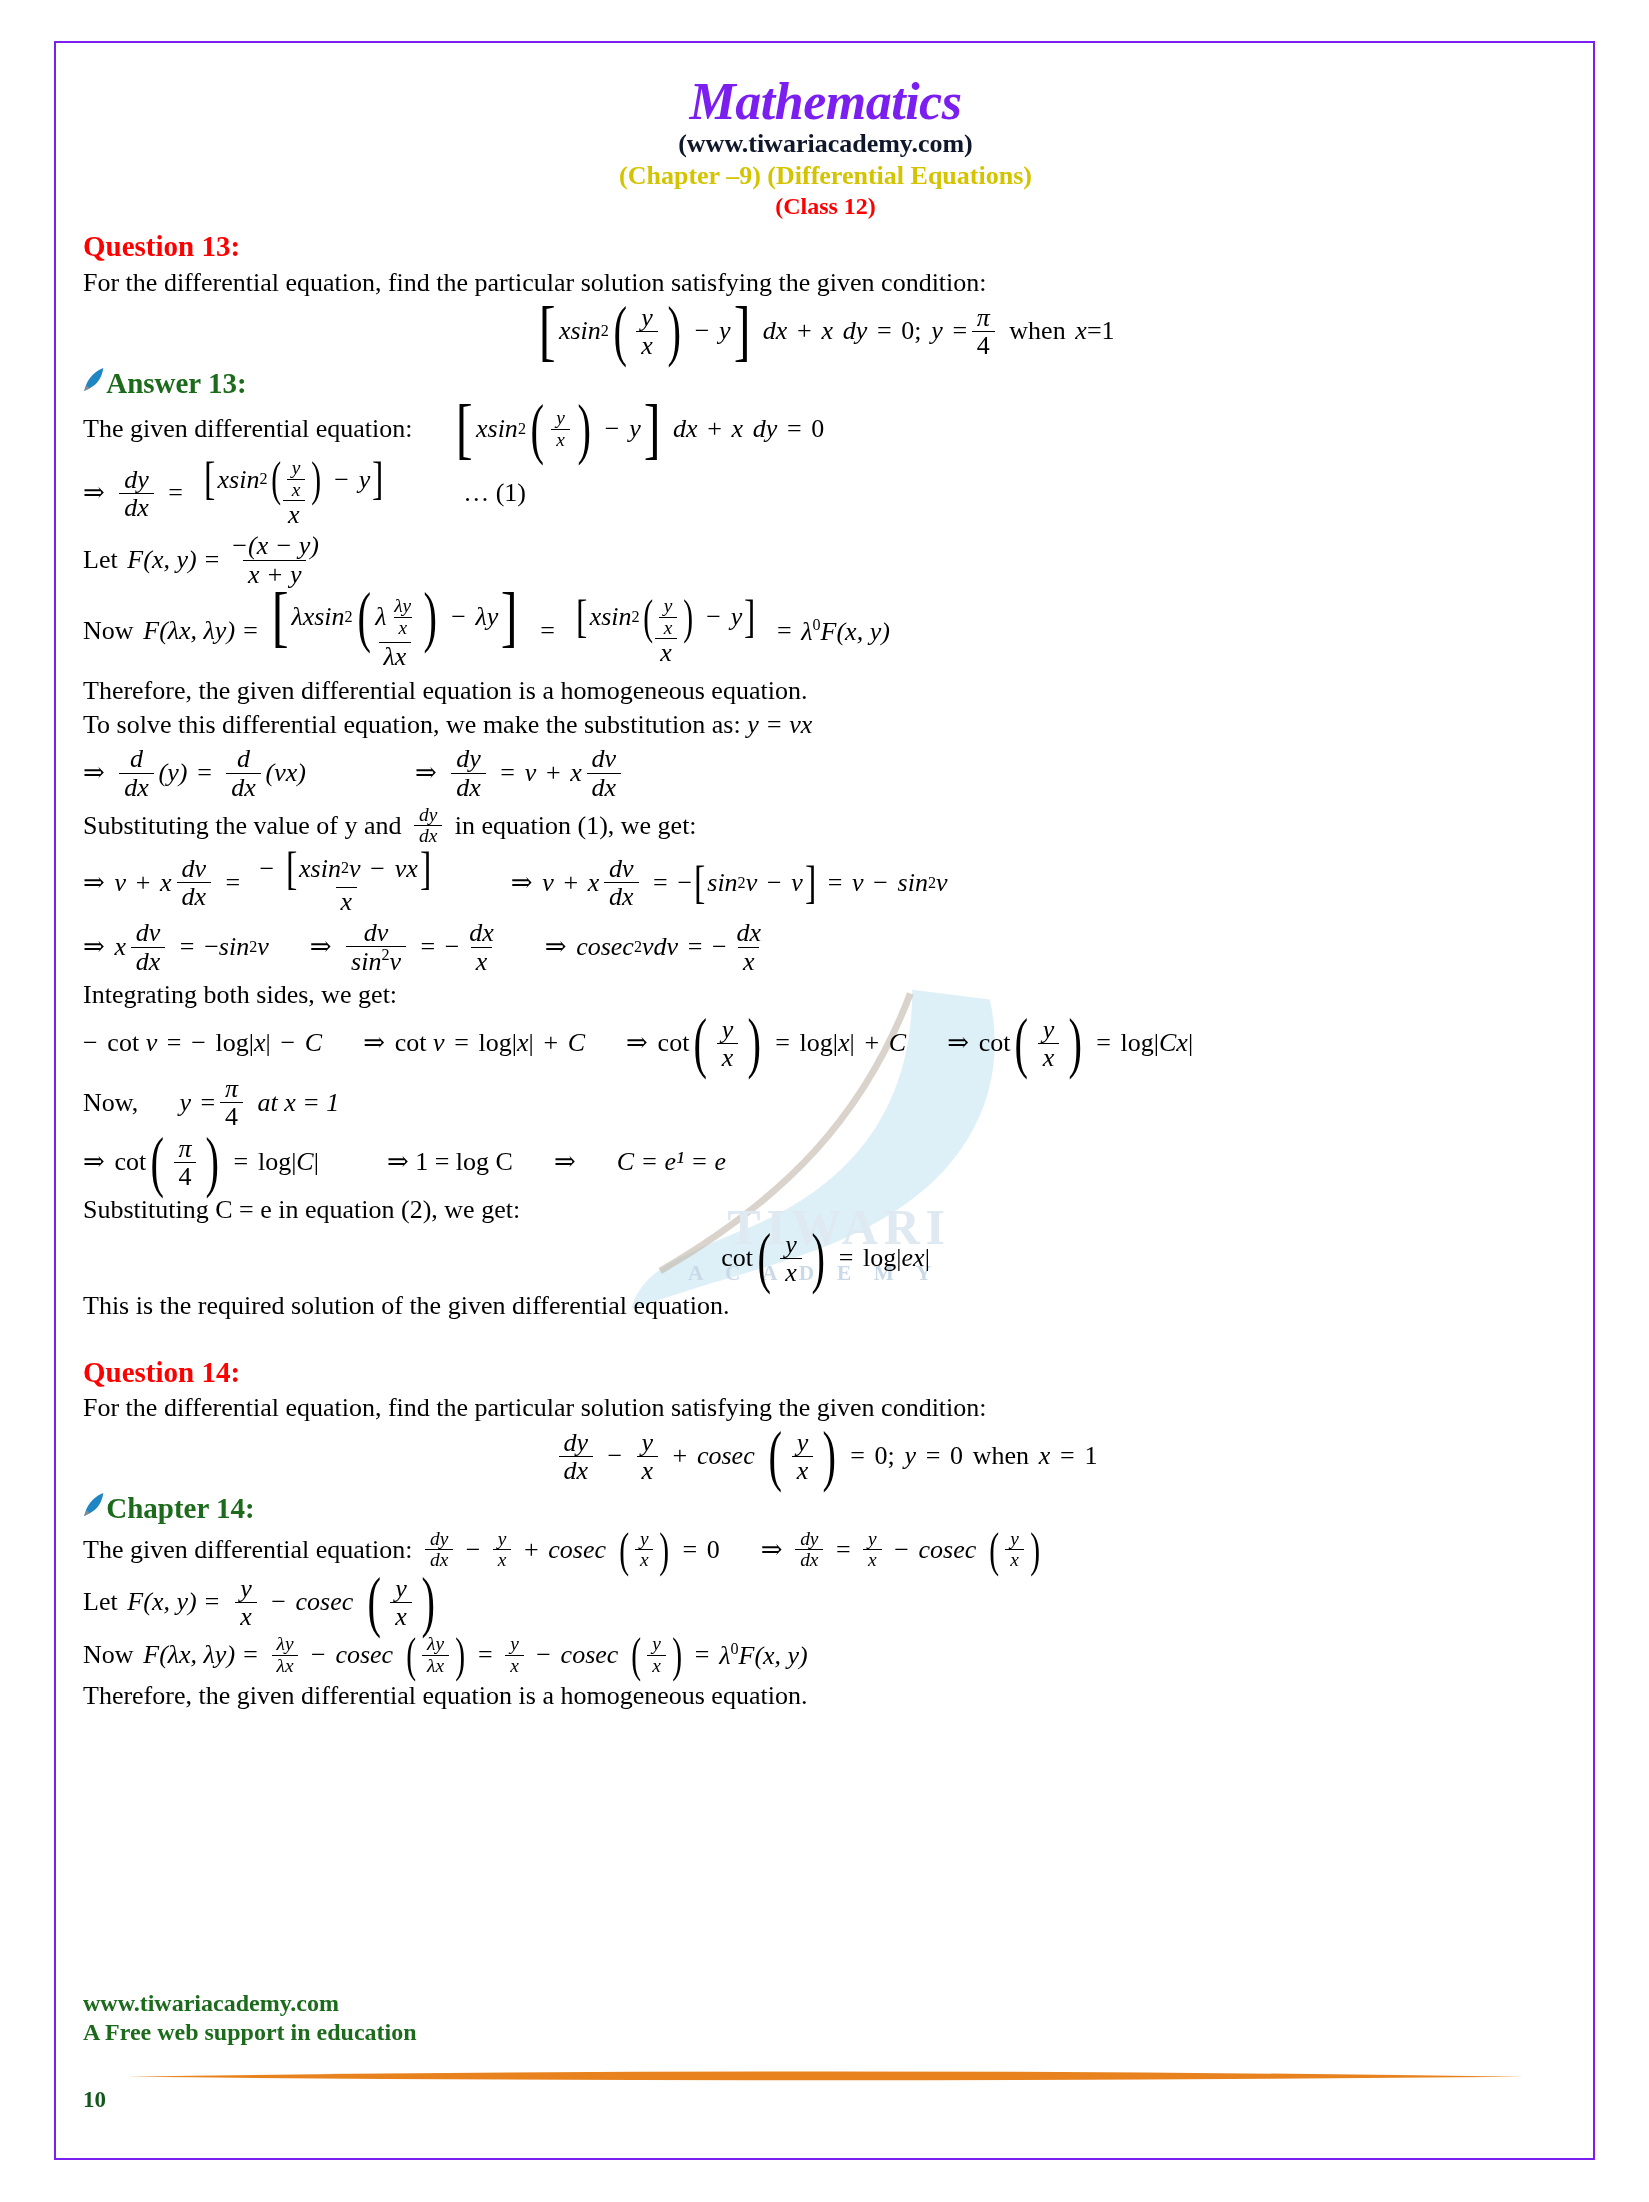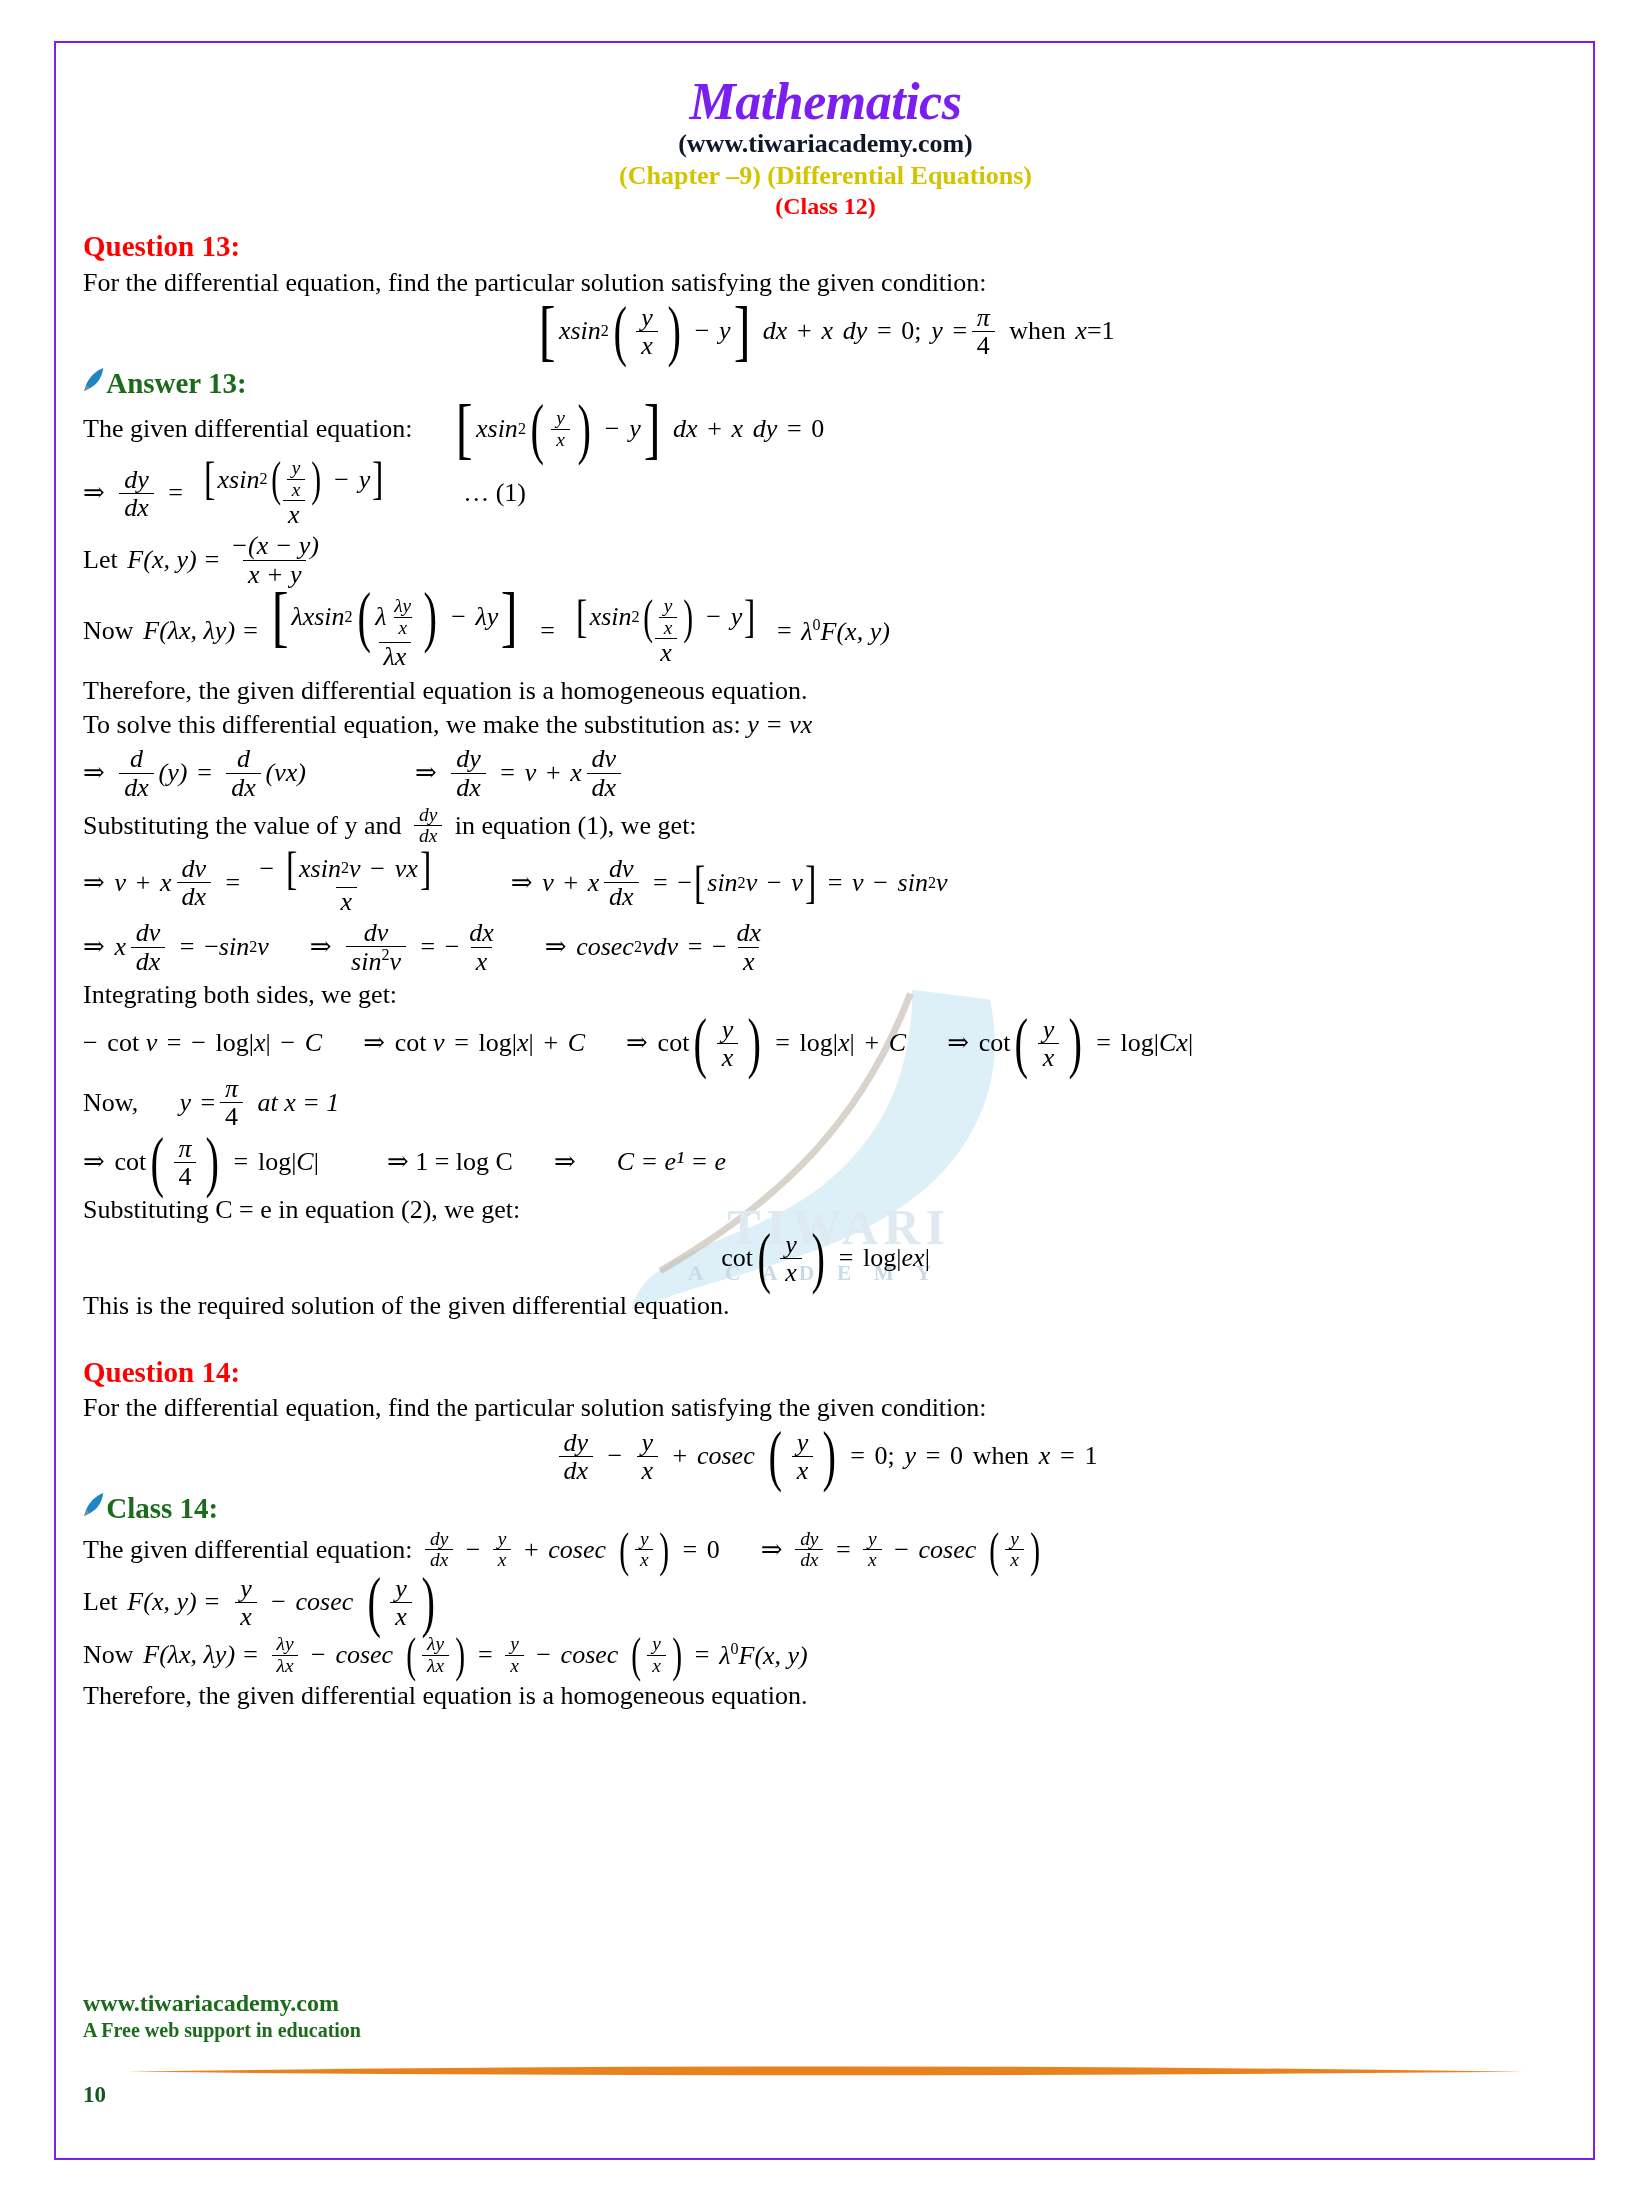--- a/index.html
+++ b/index.html
@@ -202,21 +202,21 @@
   }
   .footer-site {
     color: #1C6B1C;
     font-weight: bold;
     font-size: 24px;
     line-height: 1.2;
   }
   .footer-tag {
     color: #1C6B1C;
     font-weight: bold;
-    font-size: 20px;
+    font-size: 24px;
     line-height: 1.2;
   }
   .footer-rule {
     margin: 23px auto 0 auto;
     width: 1397px;
     height: 13.6px;
   }
   .page-num {
     color: #14571e;
     font-weight: bold;
@@ -573,21 +573,21 @@
       <span class="mn">when</span><span class="sp"></span><span class="mi">x</span><span class="sp"></span>=<span class="sp"></span><span class="mn">1</span>
     </div>
 
     <div class="a-heading">
       <span class="quill-icon">
         <svg width="21.3" height="25" viewBox="0 0 22 26">
           <path d="M21 1 C13 4 6 11 3 19 L1 25 L7 22 C15 18 20 10 21 1 Z" fill="#1F86C4"></path>
           <path d="M1 25 L7 22 L4 19 Z" fill="#8a8a8a"></path>
         </svg>
       </span>
-      <span>Class 14:</span>
+      <span>Chapter 14:</span>
     </div>
 
     <div class="eqline">
       <span>The given differential equation:</span>
       <span class="sp"></span>
       <span class="frac small">
           <span class="num mi">dy</span>
           <span class="den mi">dx</span>
         </span>
       <span class="sp"></span>−<span class="sp"></span>

